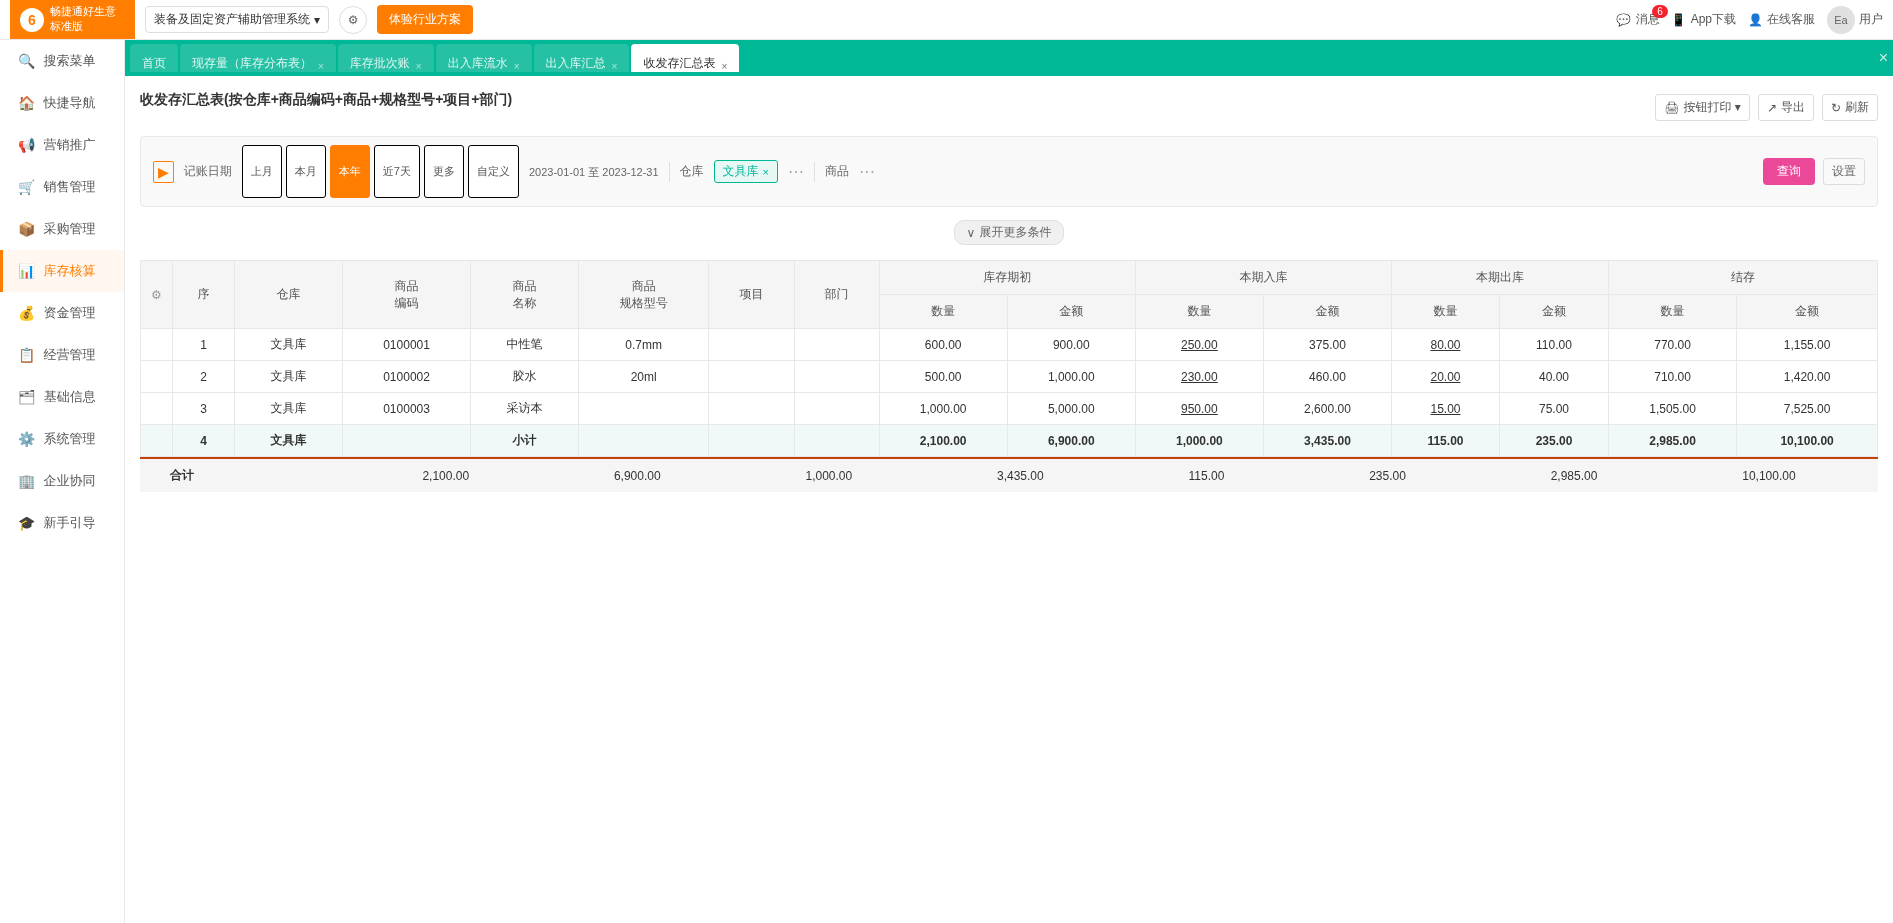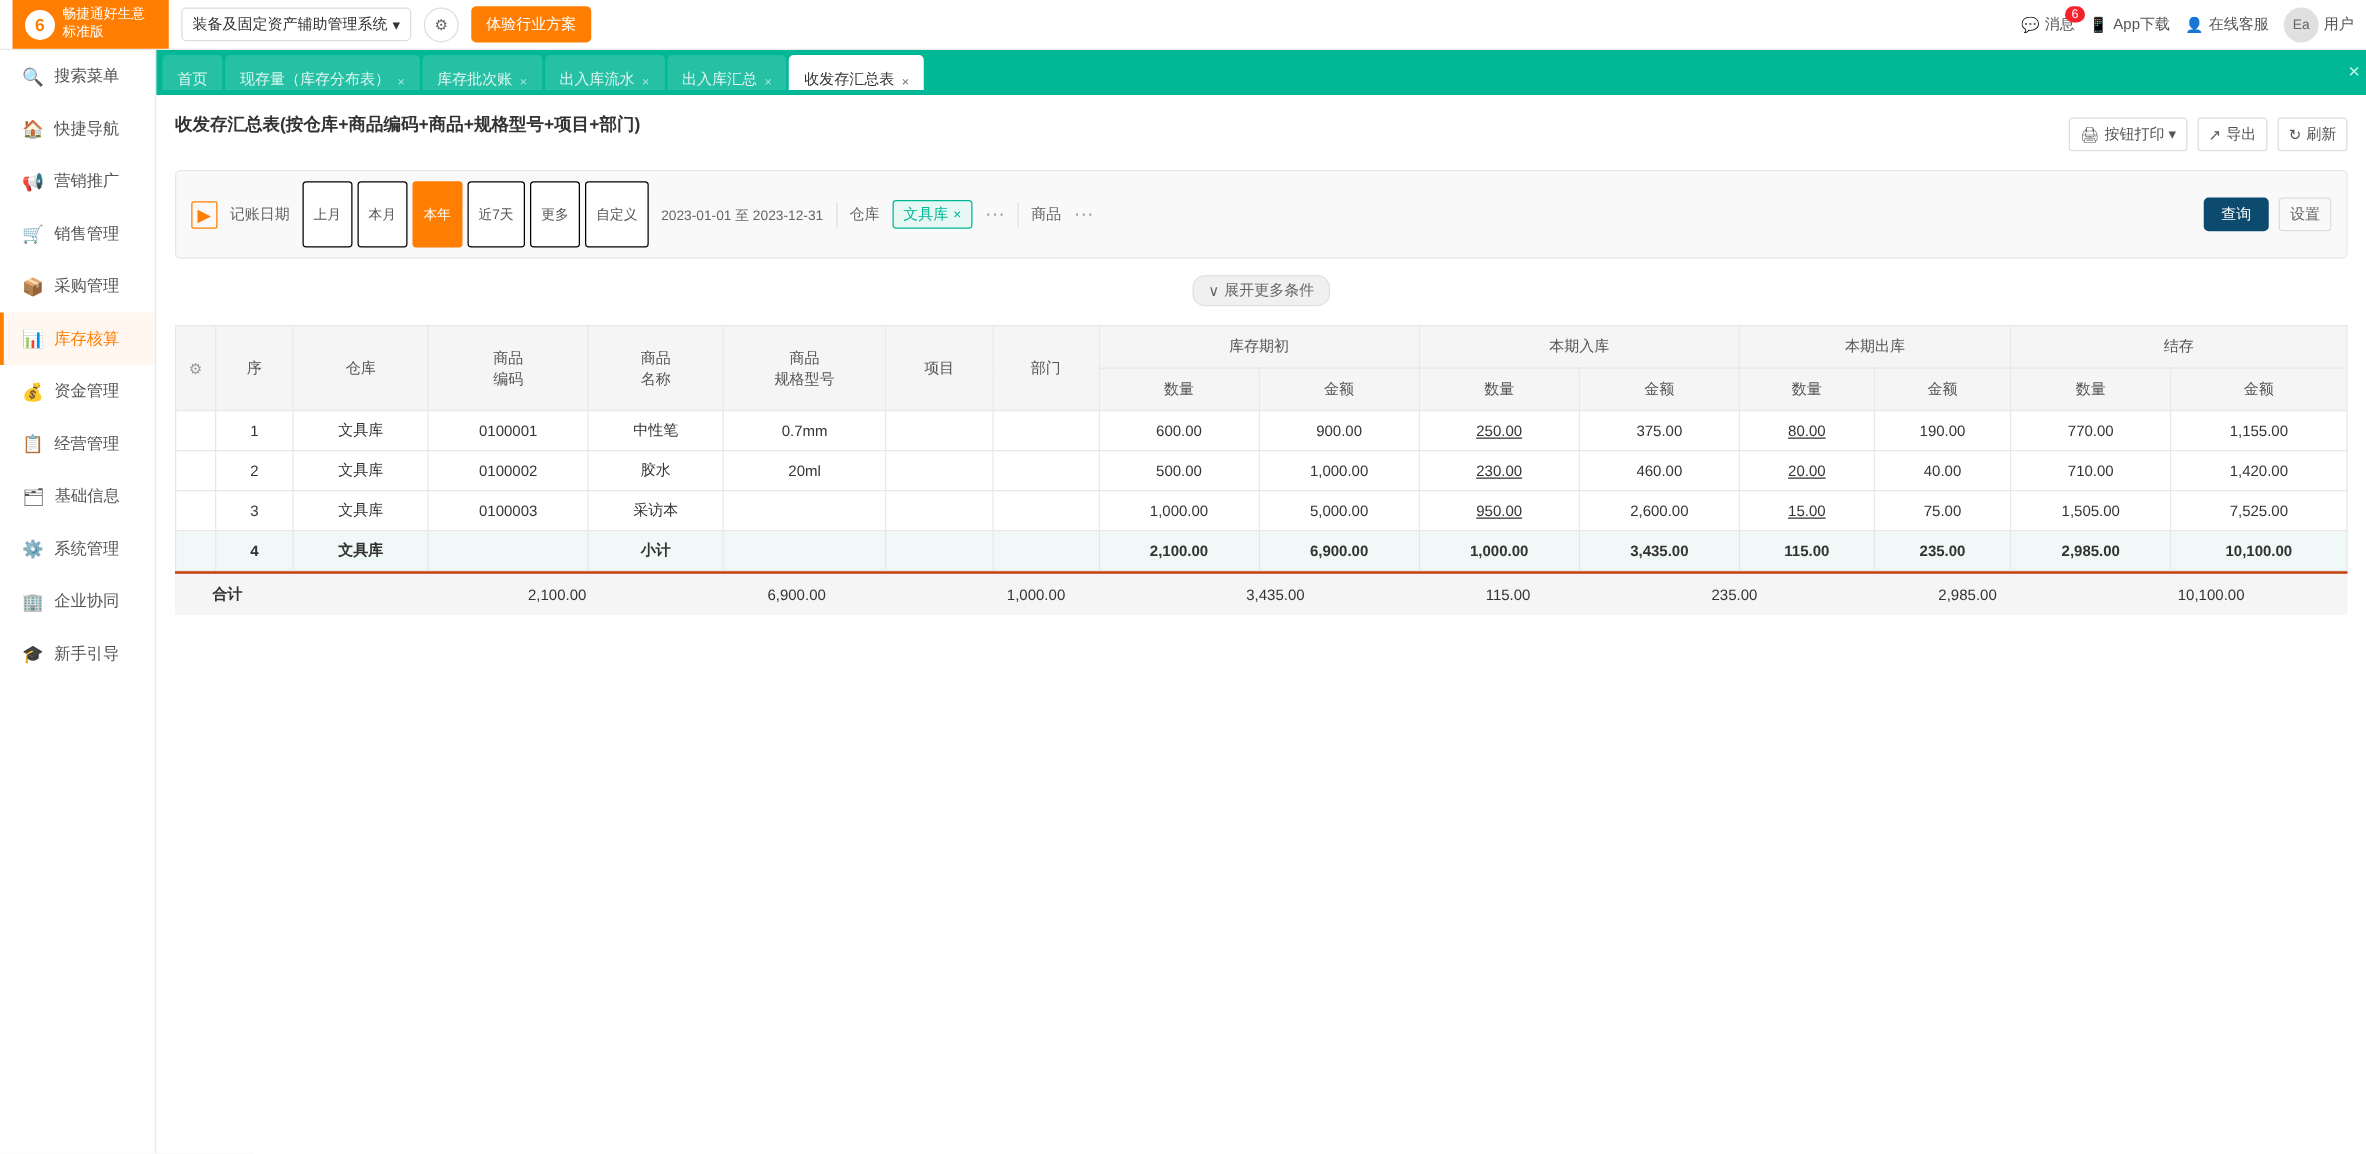--- a/index.html
+++ b/index.html
@@ -48,21 +48,21 @@
     .filter-date-btns { display: flex; align-items: center; gap: 4px; }
     .date-btn { padding: 18px 8px; border: 1px solid #000000; border-radius: 3px; cursor: pointer; background: #fff; color: #555; font-size: 11px; }
     .date-btn.active { background: #ff7d00; color: #fff; border-color: #ff7d00; }
     .date-range { color: #666; font-size: 11px; }
     .filter-separator { width: 1px; height: 20px; background: #e0e0e0; }
     .warehouse-label { color: #666; font-size: 12px; }
     .warehouse-tag { display: flex; align-items: center; gap: 4px; background: #e6f7f4; border: 1px solid #00b796; border-radius: 3px; padding: 2px 8px; color: #00b796; font-size: 12px; }
     .tag-close { cursor: pointer; font-size: 11px; }
     .filter-more { color: #999; cursor: pointer; font-size: 16px; }
     .goods-label { color: #666; font-size: 12px; }
-    .query-btn { background: #0c4a6e; color: #fff; border: none; border-radius: 4px; padding: 5px 14px; cursor: pointer; font-size: 12px; }
+    .query-btn { background: #ec4899; color: #fff; border: none; border-radius: 4px; padding: 5px 14px; cursor: pointer; font-size: 12px; }
     .settings-link { color: #666; font-size: 12px; cursor: pointer; border: 1px solid #ddd; border-radius: 3px; padding: 4px 8px; }
 
     
     .expand-bar { display: flex; align-items: center; justify-content: center; padding: 5px 0; margin-bottom: 10px; }
     .expand-btn { display: flex; align-items: center; gap: 4px; color: #666; cursor: pointer; font-size: 12px; background: #f0f0f0; border: 1px solid #e0e0e0; border-radius: 10px; padding: 3px 12px; }
     .print-btn { display: flex; align-items: center; gap: 4px; color: #555; cursor: pointer; font-size: 12px; border: 1px solid #ddd; border-radius: 3px; padding: 4px 8px; }
     .export-btn { display: flex; align-items: center; gap: 4px; color: #555; cursor: pointer; font-size: 12px; border: 1px solid #ddd; border-radius: 3px; padding: 4px 8px; }
     .refresh-btn { display: flex; align-items: center; gap: 4px; color: #555; cursor: pointer; font-size: 12px; border: 1px solid #ddd; border-radius: 3px; padding: 4px 8px; }
 
     
@@ -304,21 +304,21 @@
               <td>0100001</td>
               <td>中性笔</td>
               <td>0.7mm</td>
               <td></td>
               <td></td>
               <td>600.00</td>
               <td>900.00</td>
               <td class="link-cell">250.00</td>
               <td>375.00</td>
               <td class="link-cell">80.00</td>
-              <td>190.00</td>
+              <td>110.00</td>
               <td>770.00</td>
               <td>1,155.00</td>
             </tr>
             <tr>
               <td></td>
               <td>2</td>
               <td>文具库</td>
               <td>0100002</td>
               <td>胶水</td>
               <td>20ml</td>

